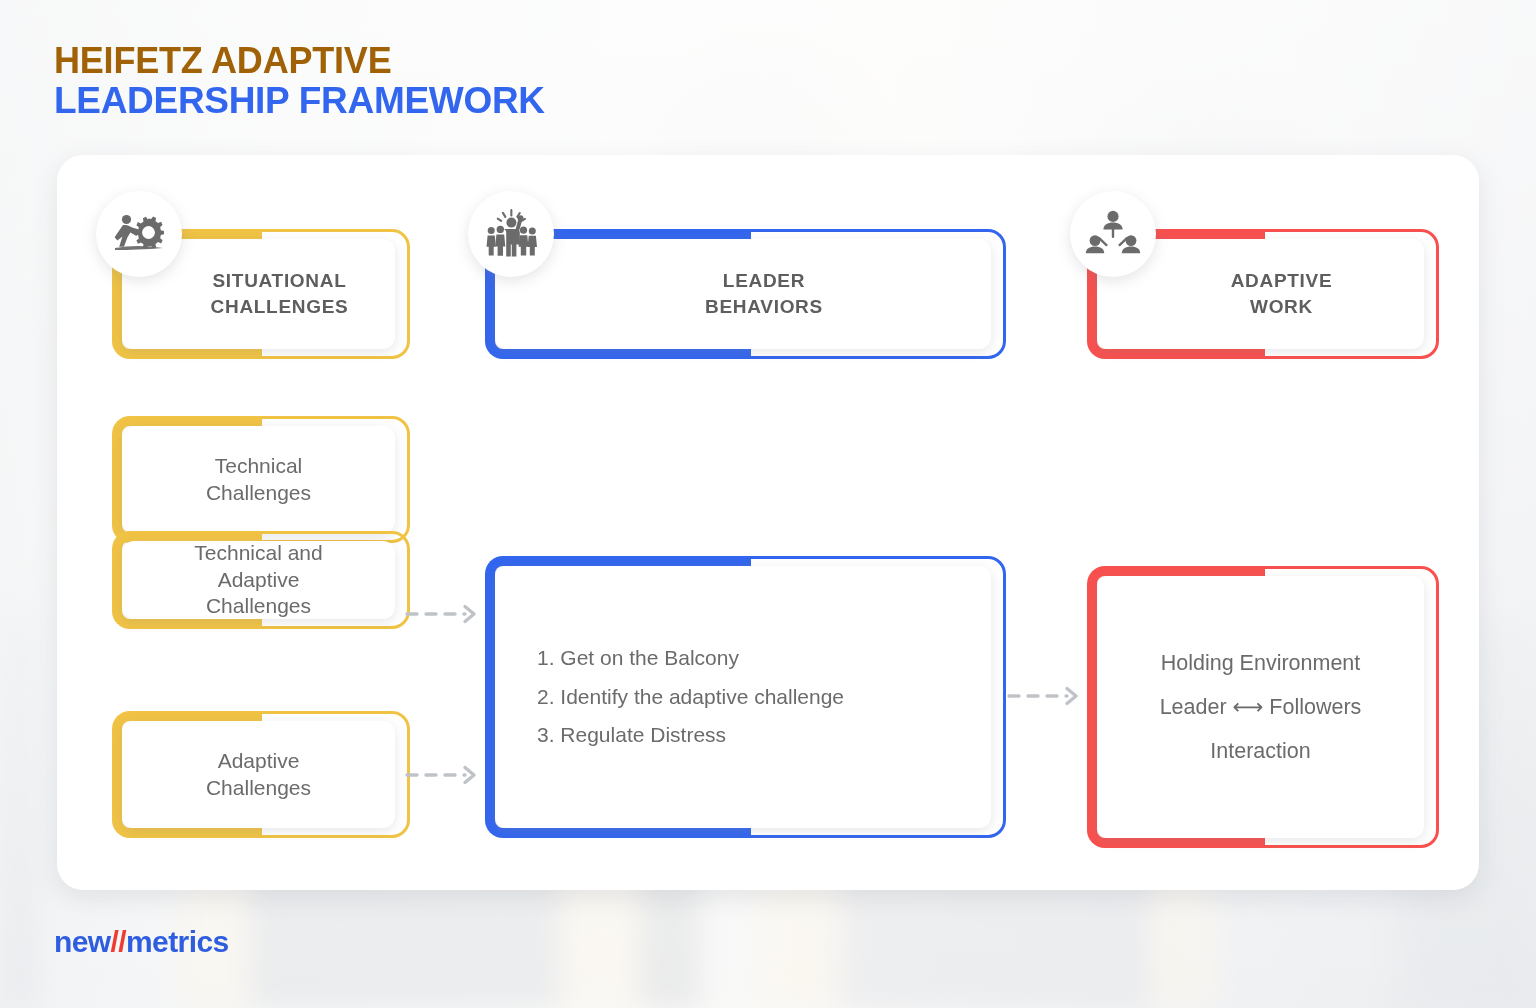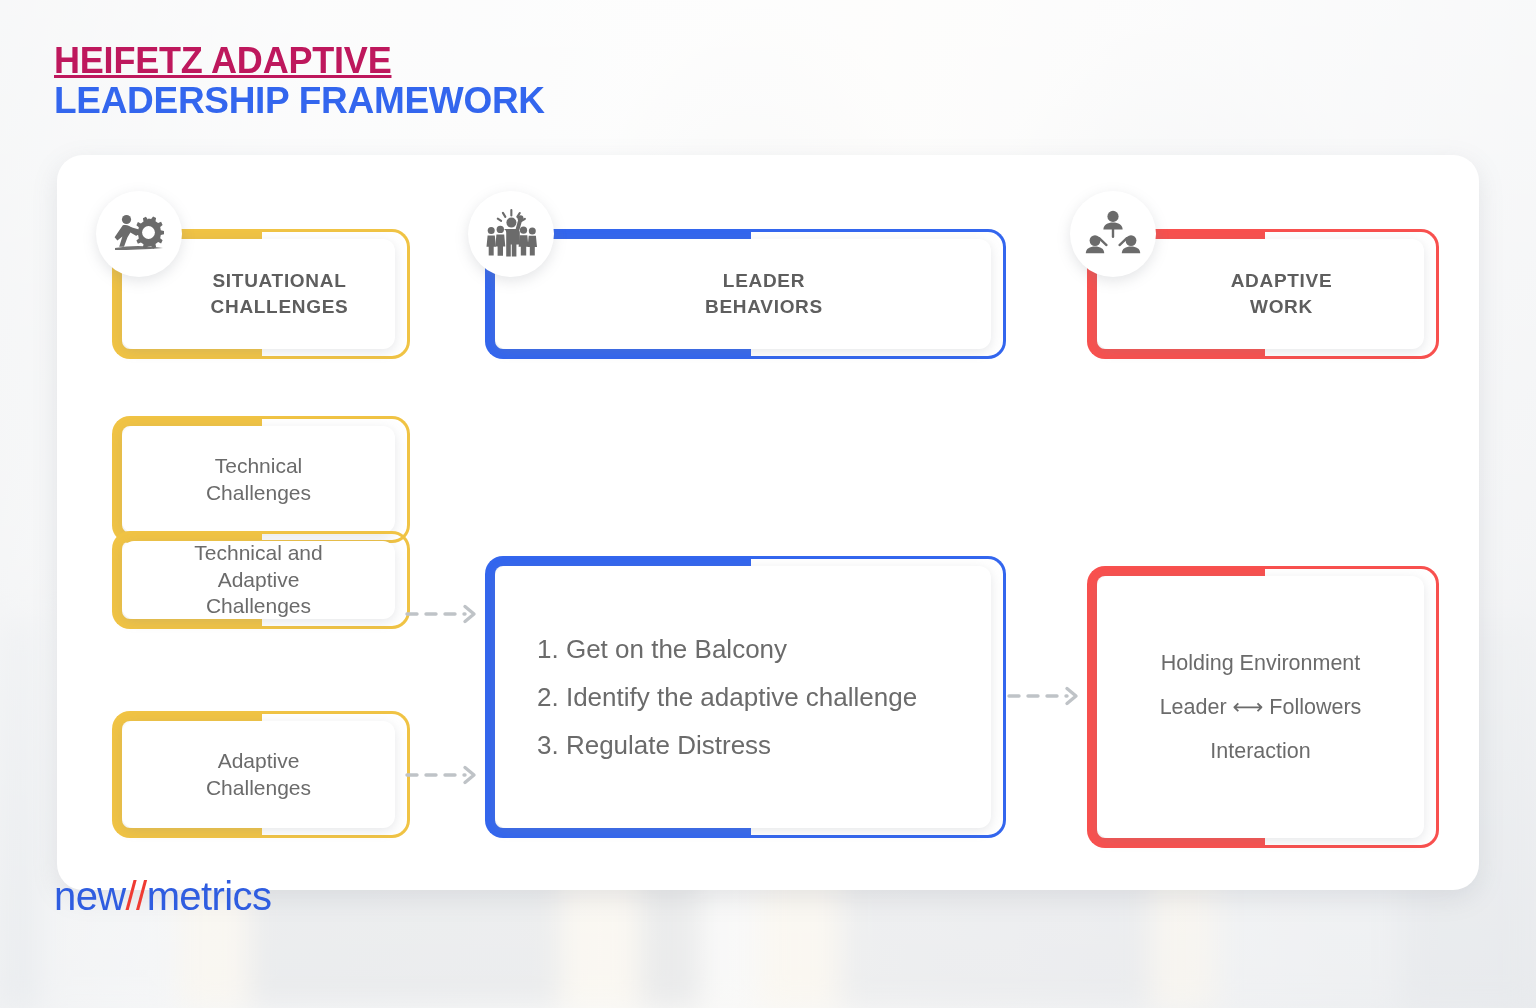--- a/index.html
+++ b/index.html
@@ -63,21 +63,21 @@
     position: absolute;
     left: 54px; top: 42px;
     line-height: 1.08;
   }
   .title-line {
     font-size: 36px;
     font-weight: 800;
     letter-spacing: -0.2px;
     white-space: nowrap;
   }
-  .title-line.one { color: #be185d; text-decoration: underline; }
+  .title-line.one { color: #a16207; }
   .title-line.two { color: #3366ee; font-size: 37px; letter-spacing: -0.3px; text-align: center; }
 
   
   .panel {
     position: absolute;
     left: 57px; top: 155px;
     width: 1422px; height: 735px;
     background: #fff;
     border-radius: 26px;
     box-shadow: 0 8px 26px rgba(120,125,135,.16);
@@ -160,43 +160,43 @@
     white-space: pre-line;
     font-weight: 400;
   }
 
   .list-card { padding: 26px 20px 26px 42px; }
   .list-card .list {
     text-align: left;
     width: 100%;
   }
   .list-item {
-    font-size: 26px;
+    font-size: 21px;
     color: #6b6b6b;
     line-height: 1.85;
     white-space: pre;
   }
 
   .outcome-label {
     font-size: 21.5px;
     color: #6b6b6b;
     line-height: 2.05;
     white-space: pre-line;
   }
 
   
   .arrow { position: absolute; }
   .arrow svg { display: block; }
 
   
   .logo {
     position: absolute;
-    left: 54px; top: 874px;
-    font-size: 40px;
-    font-weight: 400;
+    left: 54px; top: 925px;
+    font-size: 30px;
+    font-weight: 700;
     letter-spacing: -0.6px;
     white-space: nowrap;
   }
   .logo .lg-blue { color: #2f5de0; }
   .logo .lg-red  { color: #ef3b33; }
 </style>
 </head>
 <body>
 
 <div id="bg-photo"></div>

